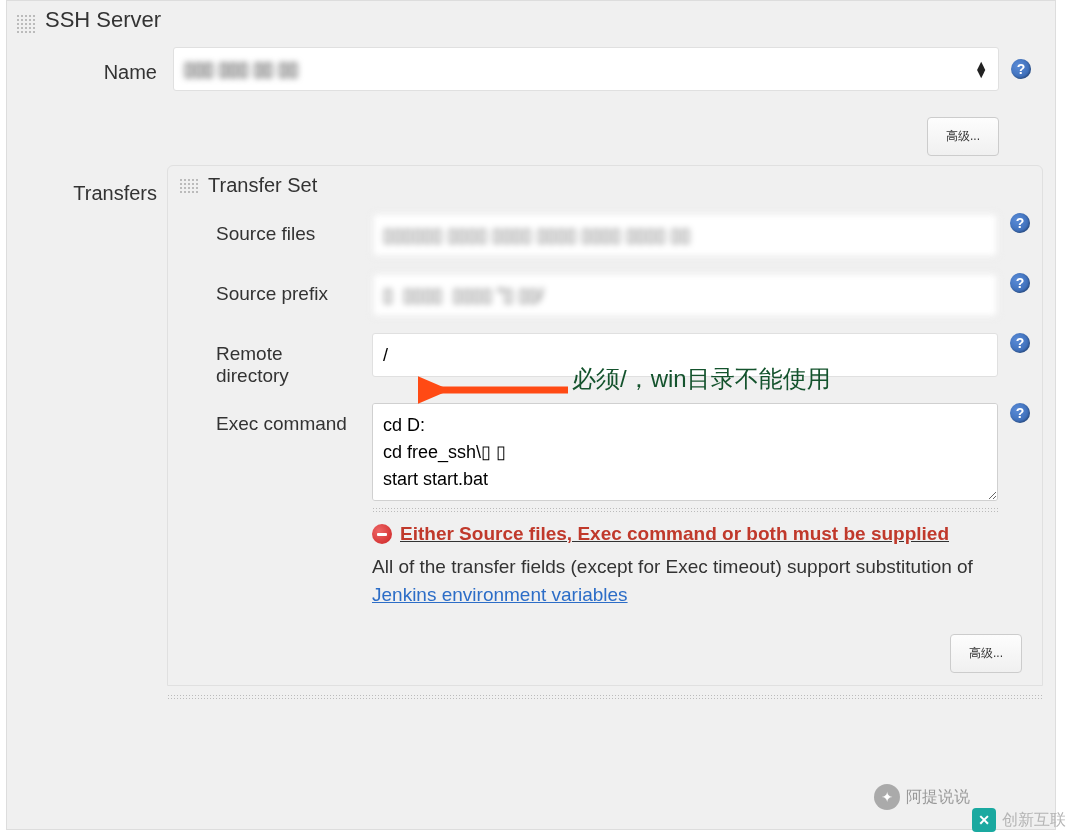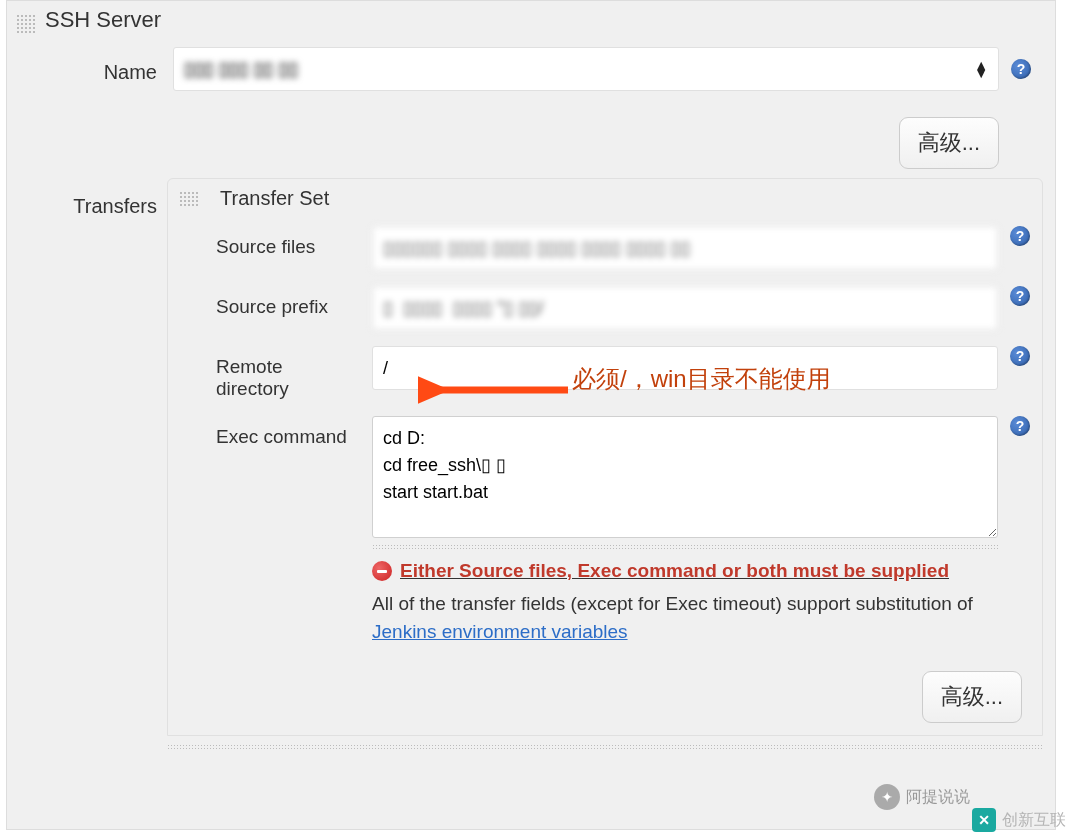--- a/index.html
+++ b/index.html
@@ -92,41 +92,40 @@
     font-weight: bold;
     display: flex;
     align-items: center;
     justify-content: center;
     flex-shrink: 0;
     box-shadow: inset -1px -1px 2px rgba(0,0,0,0.3);
   }
   .btn {
     background: linear-gradient(#fdfdfd, #f0f0f0);
     border: 1px solid #ccc;
-    border-radius: 9px;
+    border-radius: 4px;
     padding: 10px 18px;
-    font-size: 22px;
+    font-size: 12px;
     color: #333;
     cursor: pointer;
   }
   .inner-panel {
     margin: 0 12px 0 160px;
     background: #f0f0f0;
     border: 1px solid #e0e0e0;
     border-top-left-radius: 6px;
     border-top-right-radius: 6px;
     padding-bottom: 8px;
     position: relative;
   }
   .inner-header {
     display: flex;
     align-items: center;
     padding: 8px 10px;
     font-size: 20px;
-    gap: 12px;
   }
   .inner-header .drag-handle {
     width: 20px;
     height: 18px;
     margin-right: 10px;
   }
   .field-row {
     display: flex;
     align-items: flex-start;
     padding: 8px 12px;
@@ -147,21 +146,21 @@
     width: 100%;
     height: 44px;
     border: 1px solid #e0e0e0;
     border-radius: 3px;
     padding: 0 10px;
     font-size: 18px;
     background: #fff;
   }
   .textarea-input {
     width: 100%;
-    height: 122px;
+    height: 98px;
     border: 1px solid #d0d0d0;
     border-radius: 3px;
     padding: 8px 10px;
     font-size: 18px;
     font-family: inherit;
     background: #fff;
     resize: vertical;
     line-height: 1.5;
   }
   .drag-bar {
@@ -215,21 +214,21 @@
   .right-btn-row {
     display: flex;
     justify-content: flex-end;
     padding: 16px 20px 4px 0;
   }
   .add-btn-row {
     padding: 16px 0 0 14px;
   }
   .annotation {
     position: absolute;
-    color: #c2410c;
+    color: #14532d;
     font-size: 24px;
     pointer-events: none;
   }
   .arrow-svg {
     position: absolute;
     pointer-events: none;
   }
   .blurred {
     filter: blur(3px);
     color: #444;

